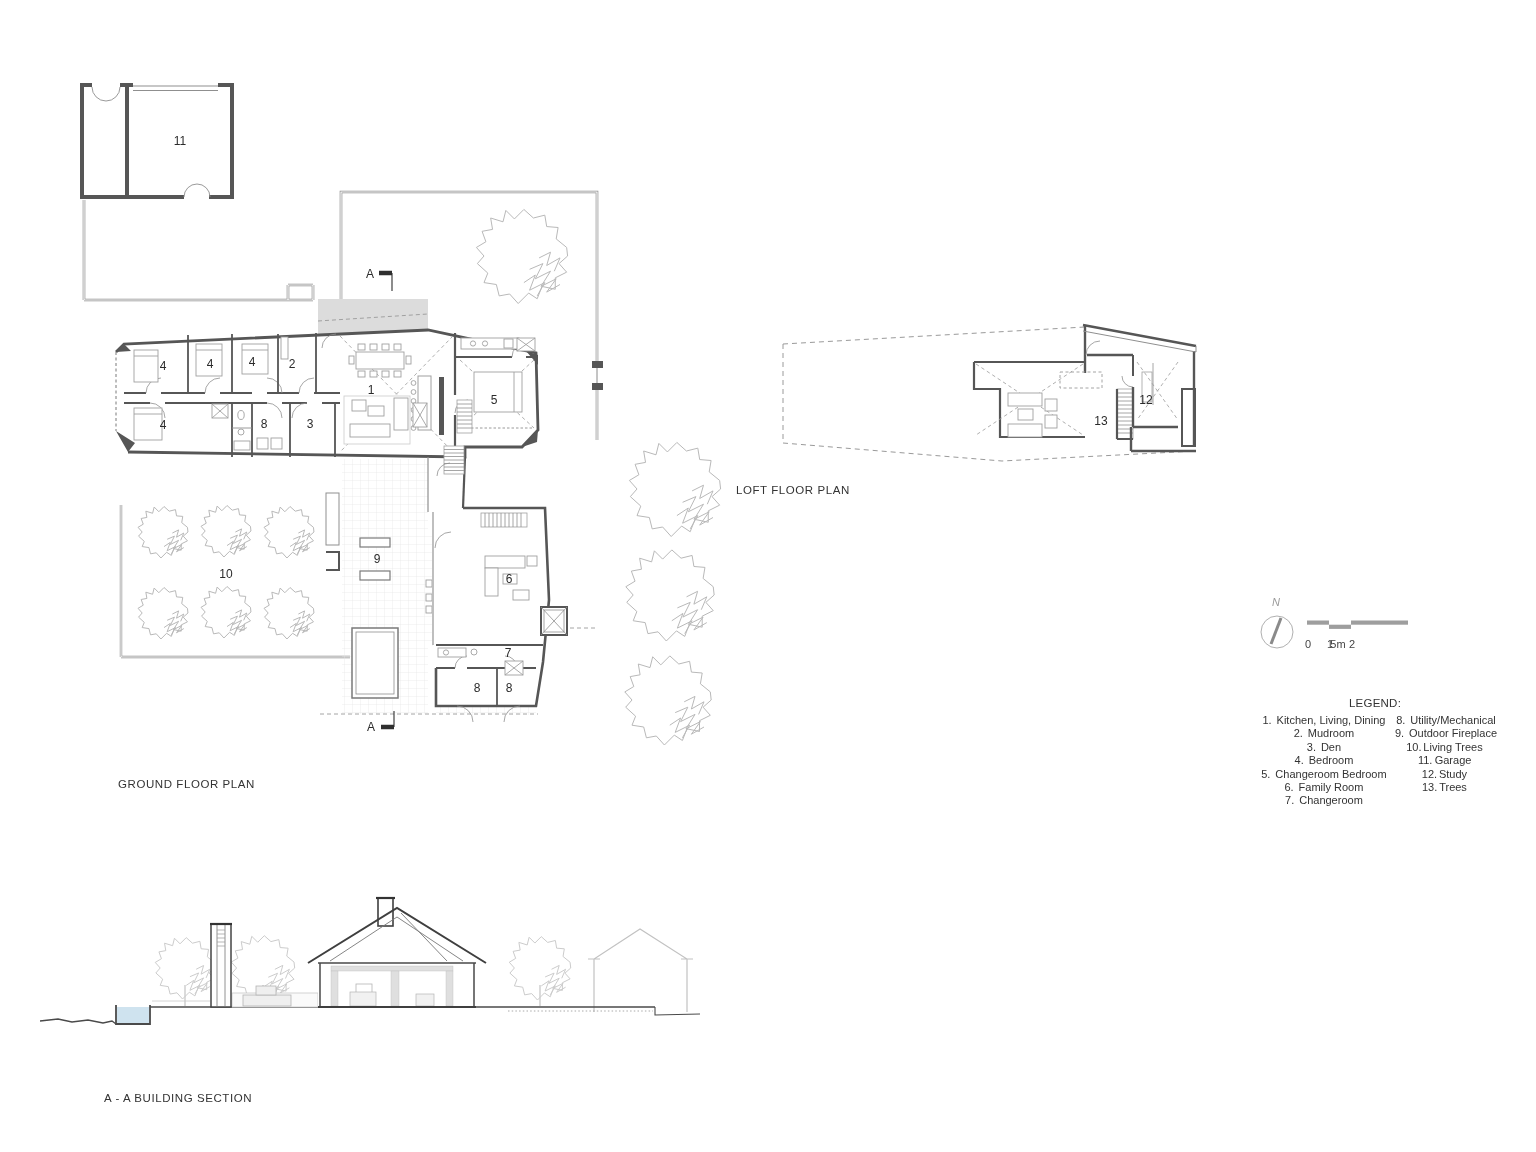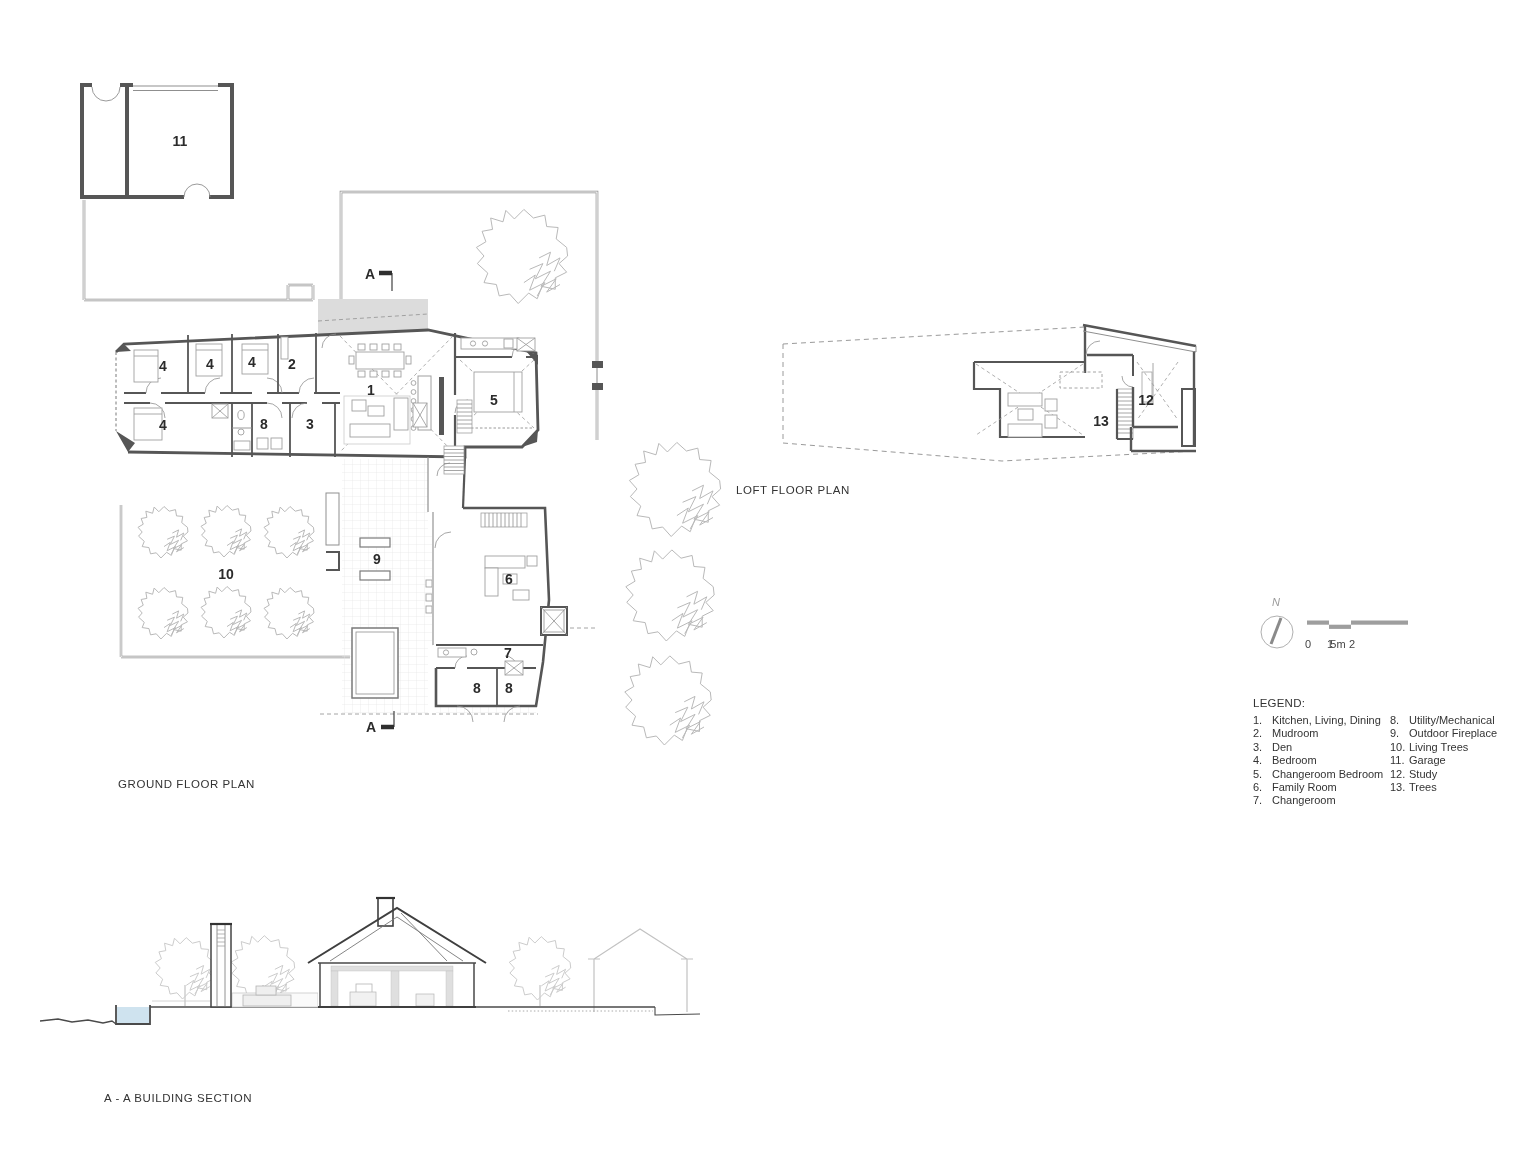--- a/index.html
+++ b/index.html
@@ -5,23 +5,23 @@
   :root{
     --wall:#565656; --thin:#8f8f8f; --furn:#a0a0a0; --tree:#b9b9b9;
     --tile:#e4e4e4; --dash:#9a9a9a; --ltgray:#dcdcdc; --pool:#cfe3ef;
     --sectree:#cccccc; --faint:#c2c2c2; --text:#333333;
   }
   html,body{margin:0;padding:0;background:#fff;}
   #sheet{position:relative;width:1536px;height:1152px;background:#fff;overflow:hidden;
          font-family:"Liberation Sans", sans-serif;}
   #sheet svg{position:absolute;left:0;top:0;}
   .title{position:absolute;font-size:11.5px;letter-spacing:.05em;color:var(--text);white-space:nowrap;}
-  .room-label{position:absolute;transform:translate(-50%,-50%);font-size:14px;color:#2b2b2b;
-              white-space:nowrap;line-height:1;font-weight:bold;}
-  .legend{position:absolute;left:1253px;top:697px;color:var(--text);}
+  .room-label{position:absolute;transform:translate(-50%,-50%);font-size:12px;color:#2b2b2b;
+              white-space:nowrap;line-height:1;}
+  .legend{position:absolute;left:1253px;top:697px;color:var(--text);text-align:center;}
   .lg-head{font-size:11.5px;margin-bottom:5px;letter-spacing:.02em;}
   .lg-cols{display:flex;}
   .lg-col1{width:137px;}
   .lg-row{font-size:11px;line-height:13.4px;white-space:nowrap;}
   .lg-n{display:inline-block;width:19px;}
   .tick{position:absolute;top:638px;transform:translateX(-50%);font-size:11px;color:#444;}
   .north-n{position:absolute;left:1276px;top:596px;transform:translateX(-50%);
            font-size:11px;font-style:italic;color:#9a9a9a;}
   .tree-line{fill:none;stroke-width:1;vector-effect:non-scaling-stroke;}
 </style>

